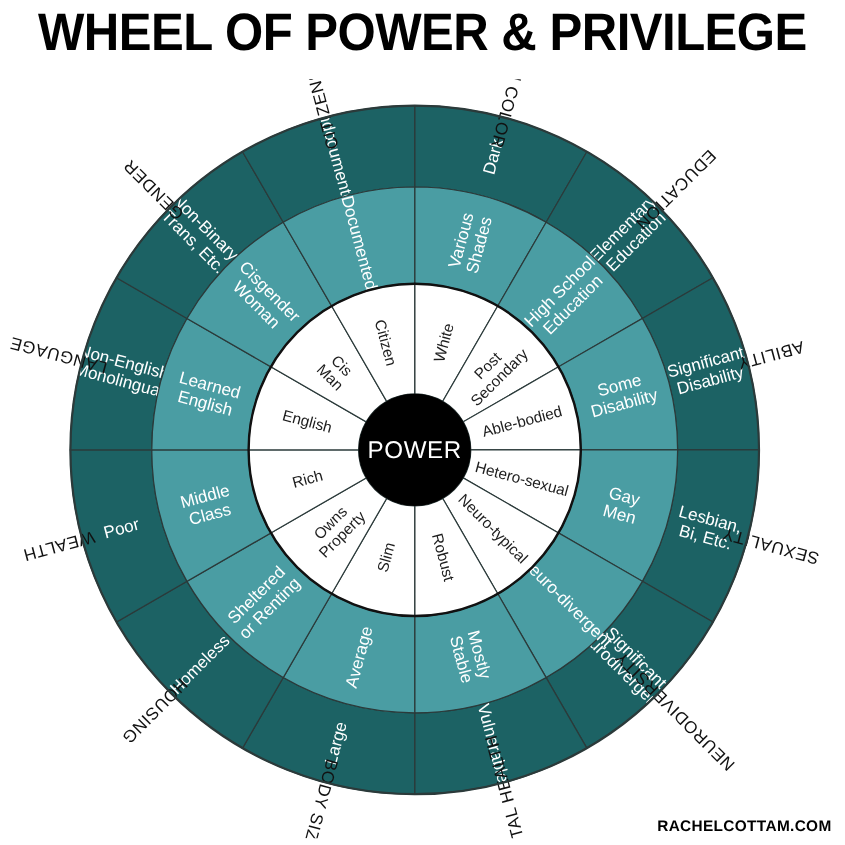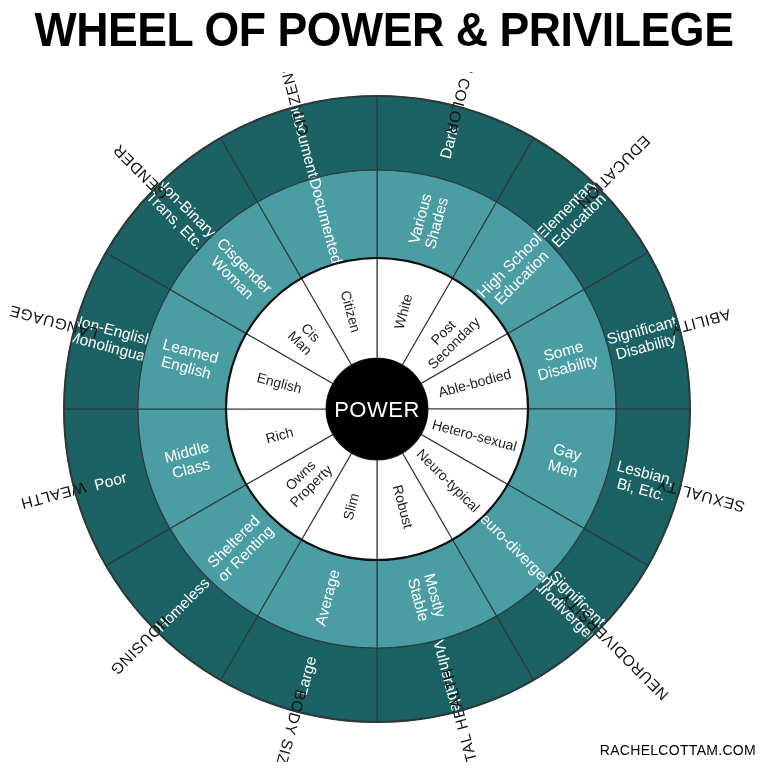--- a/index.html
+++ b/index.html
@@ -16,21 +16,21 @@
     font-size:48px;
     letter-spacing:-0.5px;
     color:#000000;
     transform:scaleX(0.93);
     transform-origin:center top;
     white-space:nowrap;
   }
   #attribution{
     position:absolute;right:12px;bottom:10px;
     font-family:"Liberation Sans", sans-serif;
-    font-weight:normal;font-size:14px;letter-spacing:0.3px;color:#000;
+    font-weight:bold;font-size:14px;letter-spacing:0.3px;color:#000;
   }
   #wheel-svg{position:absolute;left:0;top:72px;}
   .cat-label{
     font-family:"Liberation Sans", sans-serif;
     font-size:15.5px;font-weight:normal;fill:#111111;letter-spacing:0.6px;
   }
   .ring-label{
     font-family:"Liberation Sans", sans-serif;
     fill:#ffffff;
   }

